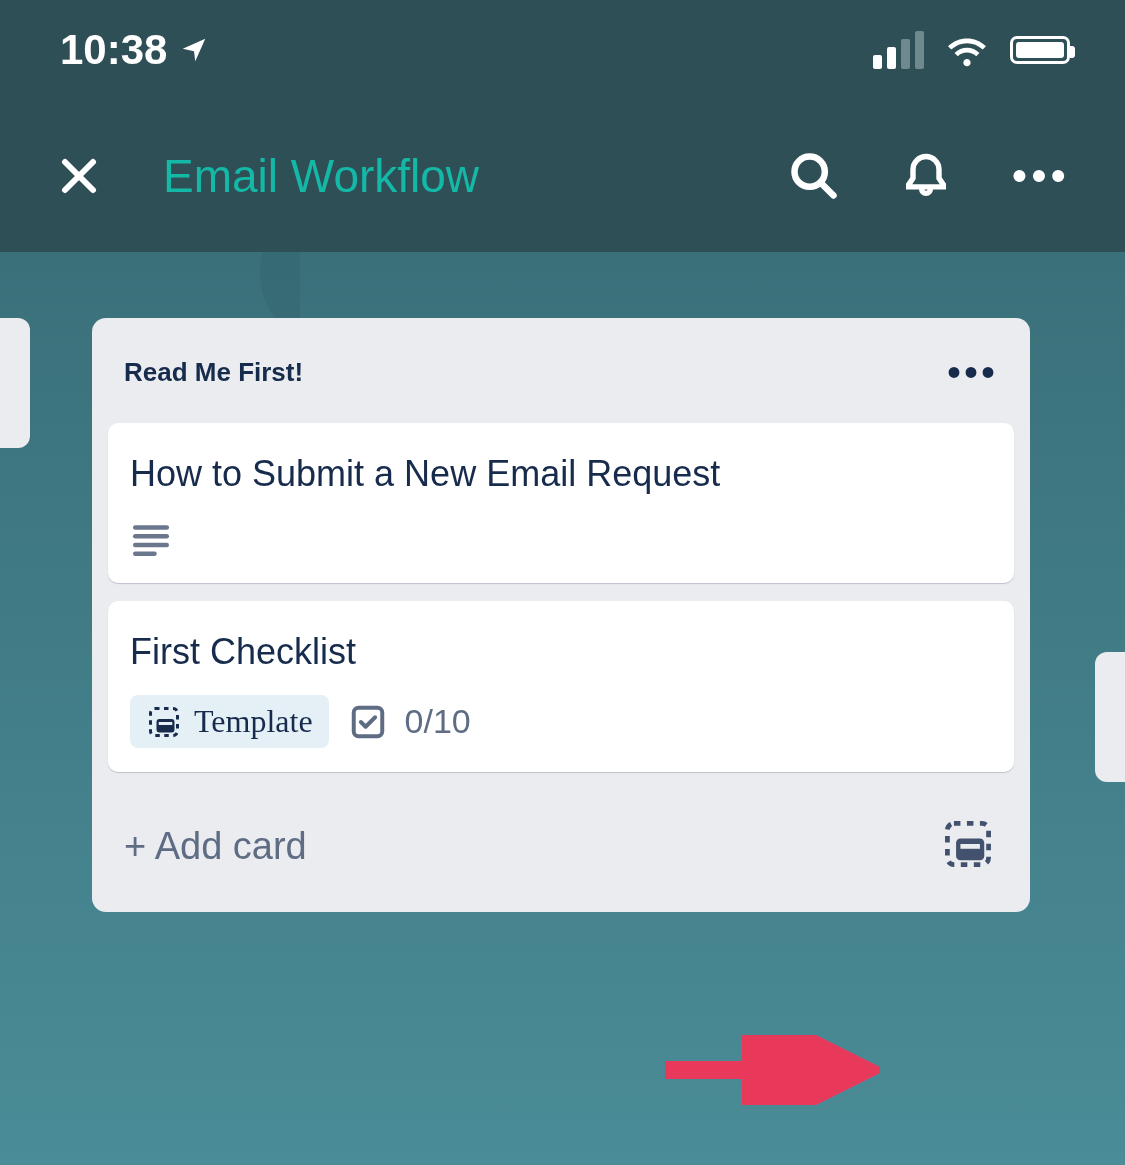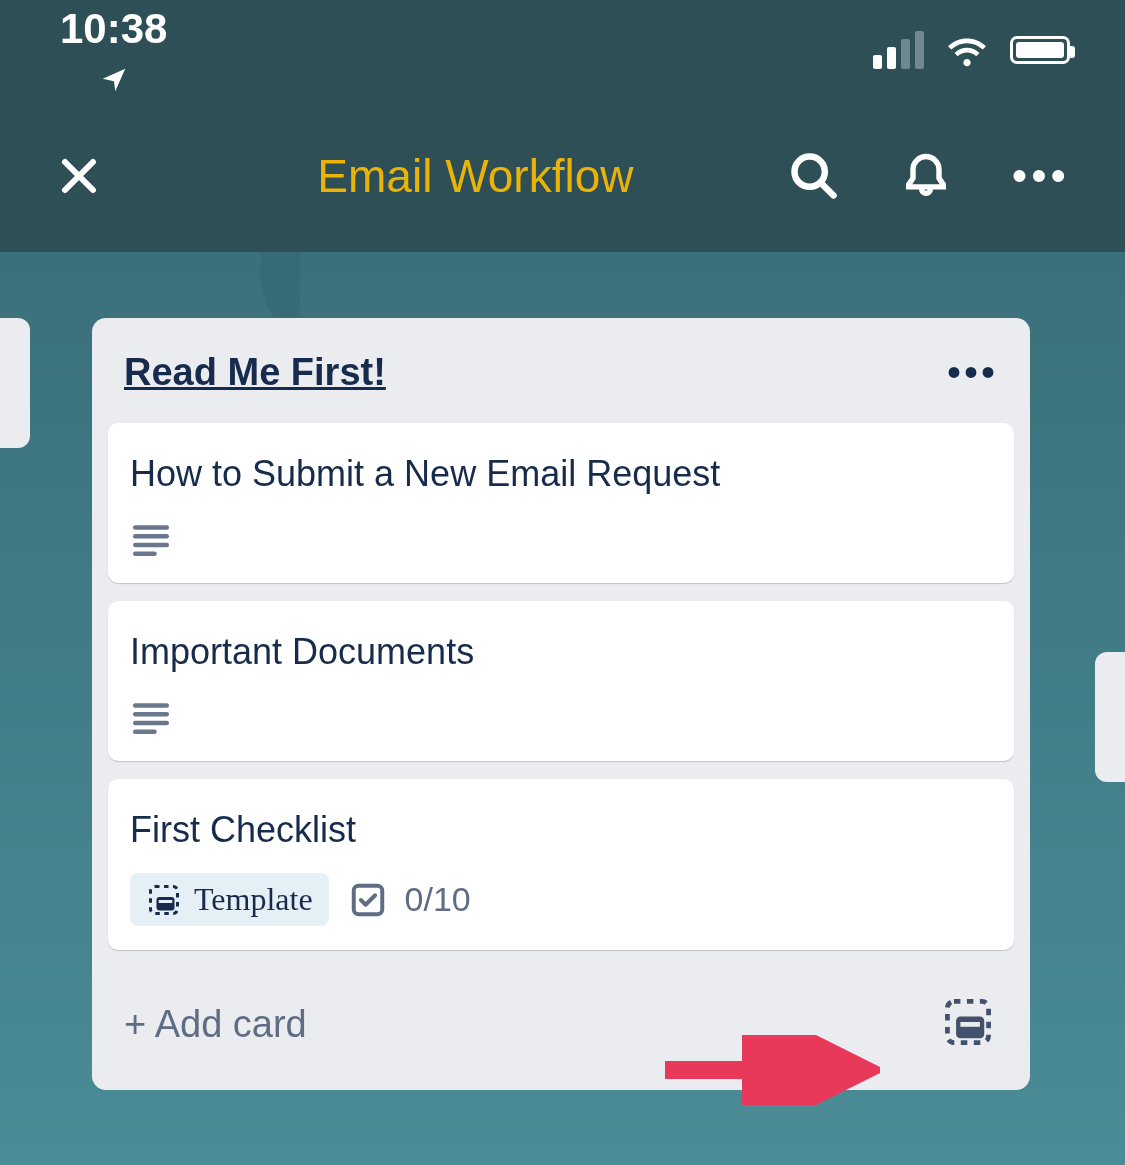--- a/index.html
+++ b/index.html
@@ -21,21 +21,20 @@
       justify-content: space-between;
       padding: 0 55px 0 60px;
       color: #fff;
     }
     .status-left {
       display: flex;
       align-items: center;
       gap: 12px;
       font-size: 42px;
       font-weight: 600;
-      flex-direction: column;
     }
     .status-right {
       display: flex;
       align-items: center;
       gap: 20px;
     }
     .location-arrow-svg { width: 30px; height: 30px; }
     .cell-icon { display: inline-flex; align-items: flex-end; gap: 5px; }
     .cell-bar { width: 9px; background: #fff; border-radius: 2px; }
     .cell-bar.b1 { height: 14px; }
@@ -62,22 +61,21 @@
       align-items: center;
       padding: 0 55px 0 55px;
       color: #fff;
     }
     .nav-close { width: 48px; height: 48px; cursor: pointer; }
     .board-title {
       font-size: 46px;
       font-weight: 500;
       margin-left: 60px;
       flex: 1;
-      color: #eab308;
-      text-align: center;
+      color: #14b8a6;
     }
     .nav-actions { display: flex; align-items: center; gap: 60px; }
     .nav-icon { width: 52px; height: 52px; cursor: pointer; }
     .nav-more { font-size: 44px; letter-spacing: 4px; line-height: 1; cursor:pointer;}
 
     
     .board-area {
       position: absolute;
       top: 252px;
       left: 0; right: 0; bottom: 0;
@@ -103,24 +101,23 @@
       top: 66px;
       background: #ebecf0;
       border-radius: 14px;
       padding: 26px 16px 10px 16px;
     }
     .list-header {
       display: flex; align-items: center; justify-content: space-between;
       padding: 6px 16px 28px 16px;
     }
     .list-title {
-      font-size: 38px;
+      font-size: 26px;
       font-weight: 700;
       color: #172b4d;
-      text-decoration: underline;
     }
     .list-more {
       color: #172b4d; font-size: 40px; letter-spacing: 3px; cursor:pointer;
     }
 
     .card {
       background: #fff;
       border-radius: 10px;
       margin: 0 0 18px 0;
       padding: 30px 11px 24px 22px;
@@ -250,33 +247,20 @@
           <g stroke="#6b778c" stroke-width="2.6" stroke-linecap="round">
             <line x1="3" y1="6" x2="21" y2="6"></line>
             <line x1="3" y1="11" x2="21" y2="11"></line>
             <line x1="3" y1="16" x2="21" y2="16"></line>
             <line x1="3" y1="21" x2="14" y2="21"></line>
           </g>
         </svg>
       </div>
     </div>
 
-    <div class="card">
-      <div class="card-title">Important Documents</div>
-      <div class="card-badges">
-        <svg class="desc-icon-svg" viewBox="0 0 24 24">
-          <g stroke="#6b778c" stroke-width="2.6" stroke-linecap="round">
-            <line x1="3" y1="6" x2="21" y2="6"></line>
-            <line x1="3" y1="11" x2="21" y2="11"></line>
-            <line x1="3" y1="16" x2="21" y2="16"></line>
-            <line x1="3" y1="21" x2="14" y2="21"></line>
-          </g>
-        </svg>
-      </div>
-    </div>
 
     <div class="card">
       <div class="card-title">First Checklist</div>
       <div class="card-badges">
         <span class="template-badge">
           <svg viewBox="0 0 24 24">
             <rect x="3" y="3" width="18" height="18" rx="3" fill="none" stroke="#172b4d" stroke-width="2" stroke-dasharray="3 3"></rect>
             <rect x="7" y="10" width="12" height="9" rx="2" fill="#172b4d"></rect>
             <rect x="8.5" y="12" width="9" height="2" fill="#e4f0f6"></rect>
           </svg>

